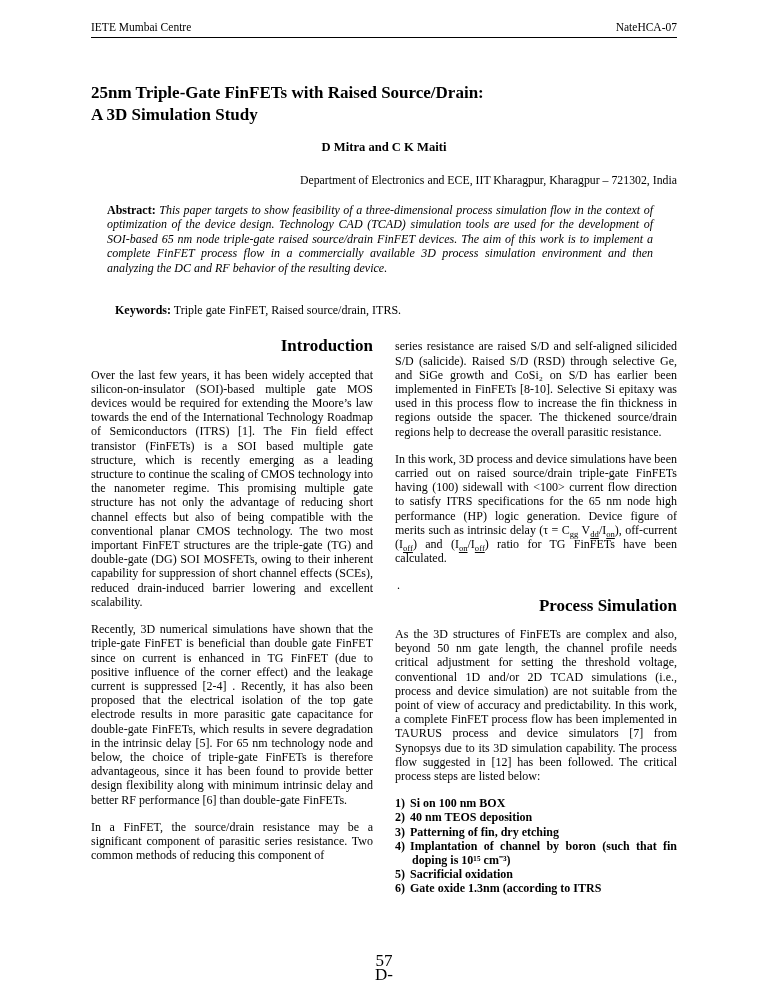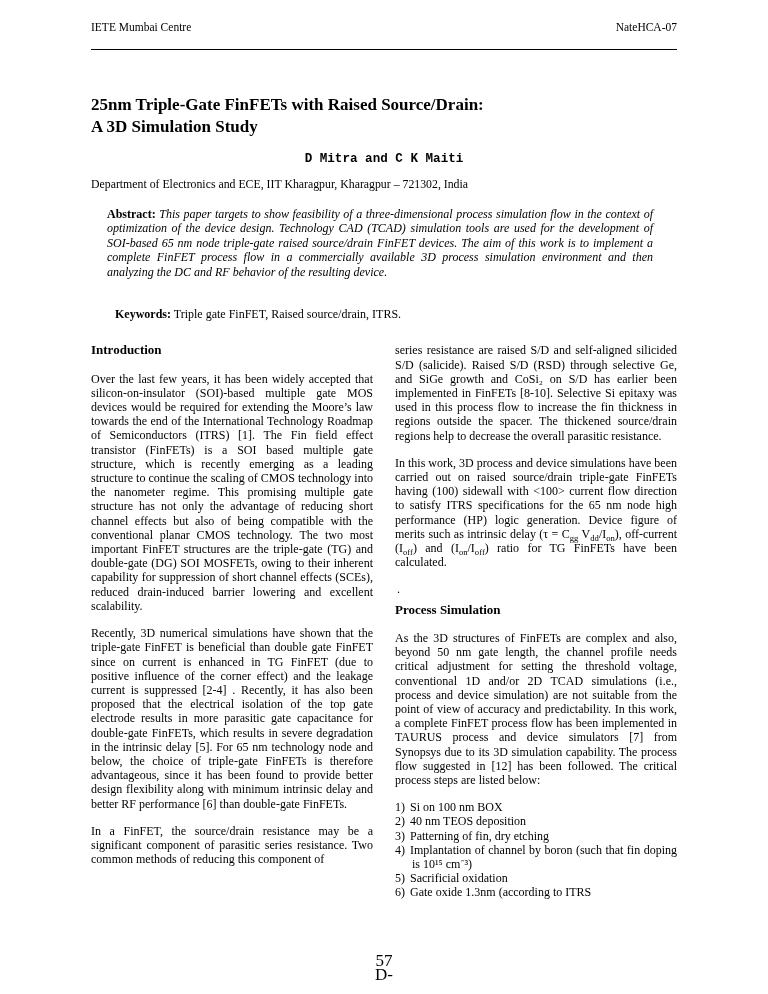--- a/index.html
+++ b/index.html
@@ -13,40 +13,39 @@
     color: #000000;
     padding: 20px 91px 0 91px;
     overflow: hidden;
   }
   .header {
     display: flex;
     justify-content: space-between;
     font-size: 11.5px;
     line-height: 14px;
     border-bottom: 1px solid #000;
-    padding-bottom: 15px;
+    padding-bottom: 3px;
   }
   .title {
     margin: 44px 0 0 0;
     text-align: left;
     font-size: 17px;
     font-weight: bold;
     line-height: 22px;
   }
   .authors {
     margin-top: 14px;
     text-align: center;
     font-size: 12.6px;
     font-weight: bold;
     line-height: 15px;
-    font-family: Liberation Mono, monospace;
   }
   .affiliation {
-    margin-top: 10px;
-    text-align: left;
+    margin-top: 18px;
+    text-align: right;
     font-size: 11.8px;
     line-height: 14px;
   }
   .abstract {
     margin: 16px 24px 0 16px;
     font-size: 12px;
     line-height: 14.4px;
     text-align: justify;
   }
   .abstract .ital { font-style: italic; }
@@ -60,36 +59,37 @@
     gap: 22px;
     margin-top: 22px;
   }
   .col {
     width: 282px;
     font-size: 12px;
     line-height: 14.2px;
     text-align: justify;
   }
   .col h2 {
-    font-size: 13px;
+    font-size: 17px;
     font-weight: bold;
     margin: 0 0 14px 0;
-    text-align: left;
+    text-align: right;
   }
   .col h2.mid { margin-top: 4px; }
   .col p { margin: 0 0 13px 0; }
   .col p.lone-period { margin: 0 0 6px 2px; text-align: left; }
   .list { margin: 0; }
   .list-item {
     padding-left: 17px;
     text-indent: -17px;
     text-align: justify;
+    font-weight: bold;
   }
   .list-item .num { margin-right: 5px; }
-  sub { font-size: 0.72em; line-height: 0; }
+  sub { font-size: 0.72em; line-height: 0; text-decoration: underline; }
   .footer {
     position: absolute;
     left: 0; right: 0;
     bottom: 12px;
     text-align: center;
     font-size: 17px;
     line-height: 14px;
   }
 </style>
 </head>

